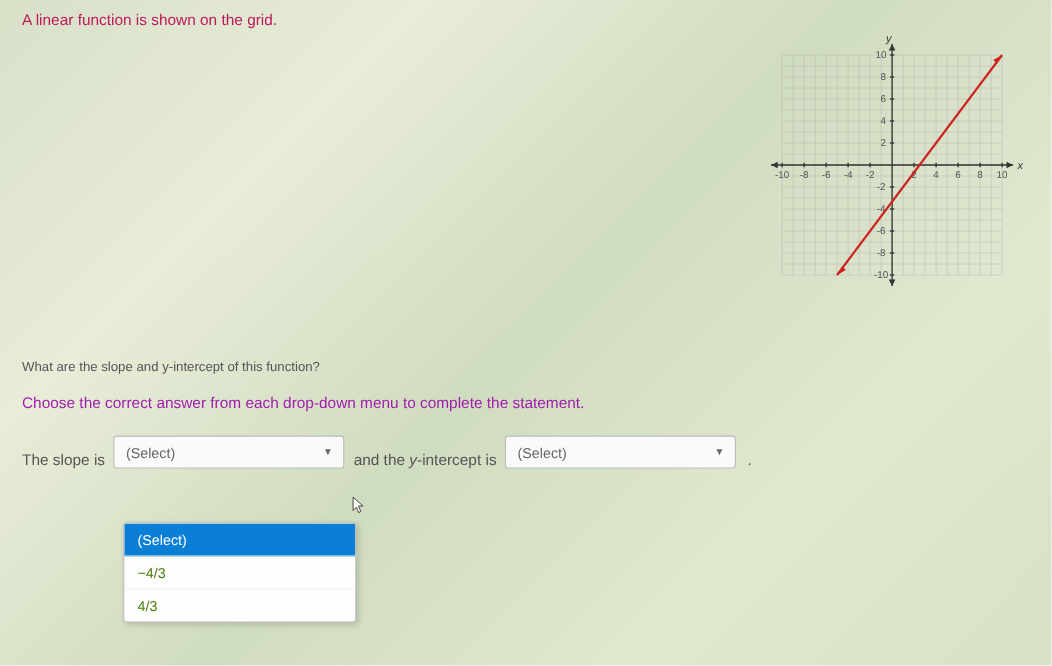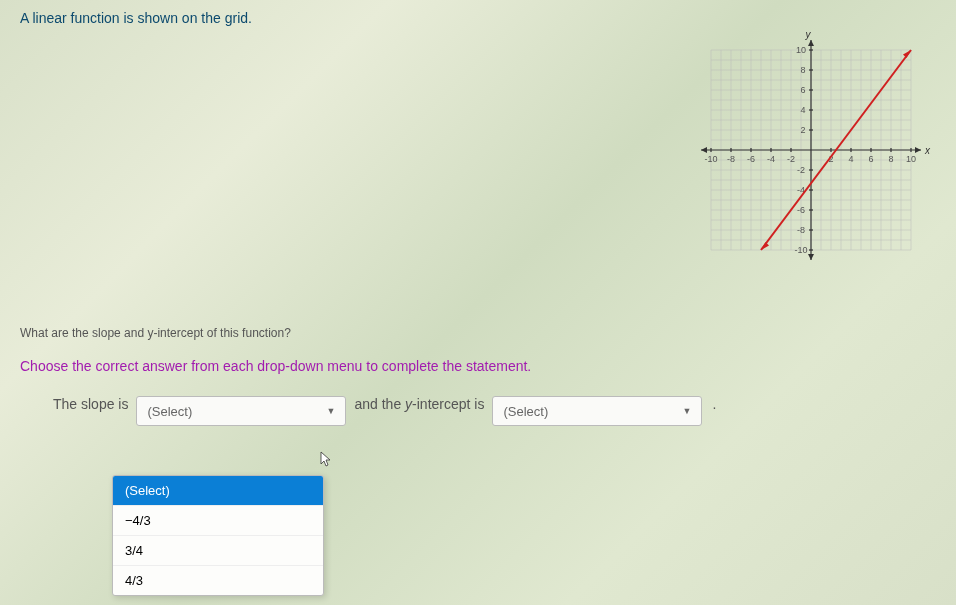--- a/index.html
+++ b/index.html
@@ -8,21 +8,21 @@
       background: linear-gradient(135deg, #d8e0c8 0%, #e8ecd8 25%, #d0dcc0 50%, #e0e8d0 75%, #d8e0c8 100%);
       width: 956px;
       height: 605px;
       padding: 10px 20px;
       color: #444;
       position: relative;
       overflow: hidden;
     }
     .problem-text {
       font-size: 14px;
-      color: #0c4a6e;
+      color: #be185d;
       margin-bottom: 10px;
     }
     .graph-container {
       position: absolute;
       right: 25px;
       top: 30px;
       width: 240px;
       height: 240px;
     }
     .graph-container svg {
@@ -35,25 +35,24 @@
       margin-top: 300px;
       margin-bottom: 18px;
     }
     .instruction-line {
       font-size: 14px;
       color: #a21caf;
       margin-bottom: 22px;
     }
     .answer-row {
       display: flex;
-      align-items: flex-start;
+      align-items: flex-end;
       gap: 8px;
       font-size: 14px;
       color: #555;
-      margin-left: 33px;
     }
     .select-box {
       display: inline-flex;
       align-items: center;
       justify-content: space-between;
       background: #fafaf8;
       border: 1px solid #bbb;
       border-radius: 3px;
       padding: 6px 10px;
       width: 210px;
@@ -74,21 +73,21 @@
       width: 212px;
       background: #fdfdfb;
       border: 1px solid #bbb;
       border-radius: 3px;
       box-shadow: 2px 2px 6px rgba(0,0,0,0.15);
       overflow: hidden;
     }
     .dropdown-item {
       padding: 7px 12px;
       font-size: 13px;
-      color: #000000;
+      color: #4d7c0f;
       cursor: pointer;
       border-bottom: 1px solid #eee;
     }
     .dropdown-item:last-child { border-bottom: none; }
     .dropdown-item.selected {
       background: #0b7fd6;
       color: #fff;
     }
     .label-span { white-space: nowrap; }
     .yint-label { font-style: italic; }
@@ -233,21 +232,20 @@
   <div class="select-box">
     <span>(Select)</span>
     <span class="select-arrow">▼</span>
   </div>
   <span class="period">.</span>
 </div>
 
 <div class="dropdown">
   <div class="dropdown-item selected">(Select)</div>
   <div class="dropdown-item">−4/3</div>
-  <div class="dropdown-item">3/4</div>
   <div class="dropdown-item">4/3</div>
 </div>
 
 <div class="cursor-icon">
   <svg width="18" height="20" viewBox="0 0 18 20">
     <path d="M3 2 L3 14 L6 11 L8 16 L10 15 L8 10 L12 10 Z" fill="#fff" stroke="#333" stroke-width="0.8"></path>
   </svg>
 </div>
 
 </body></html>

